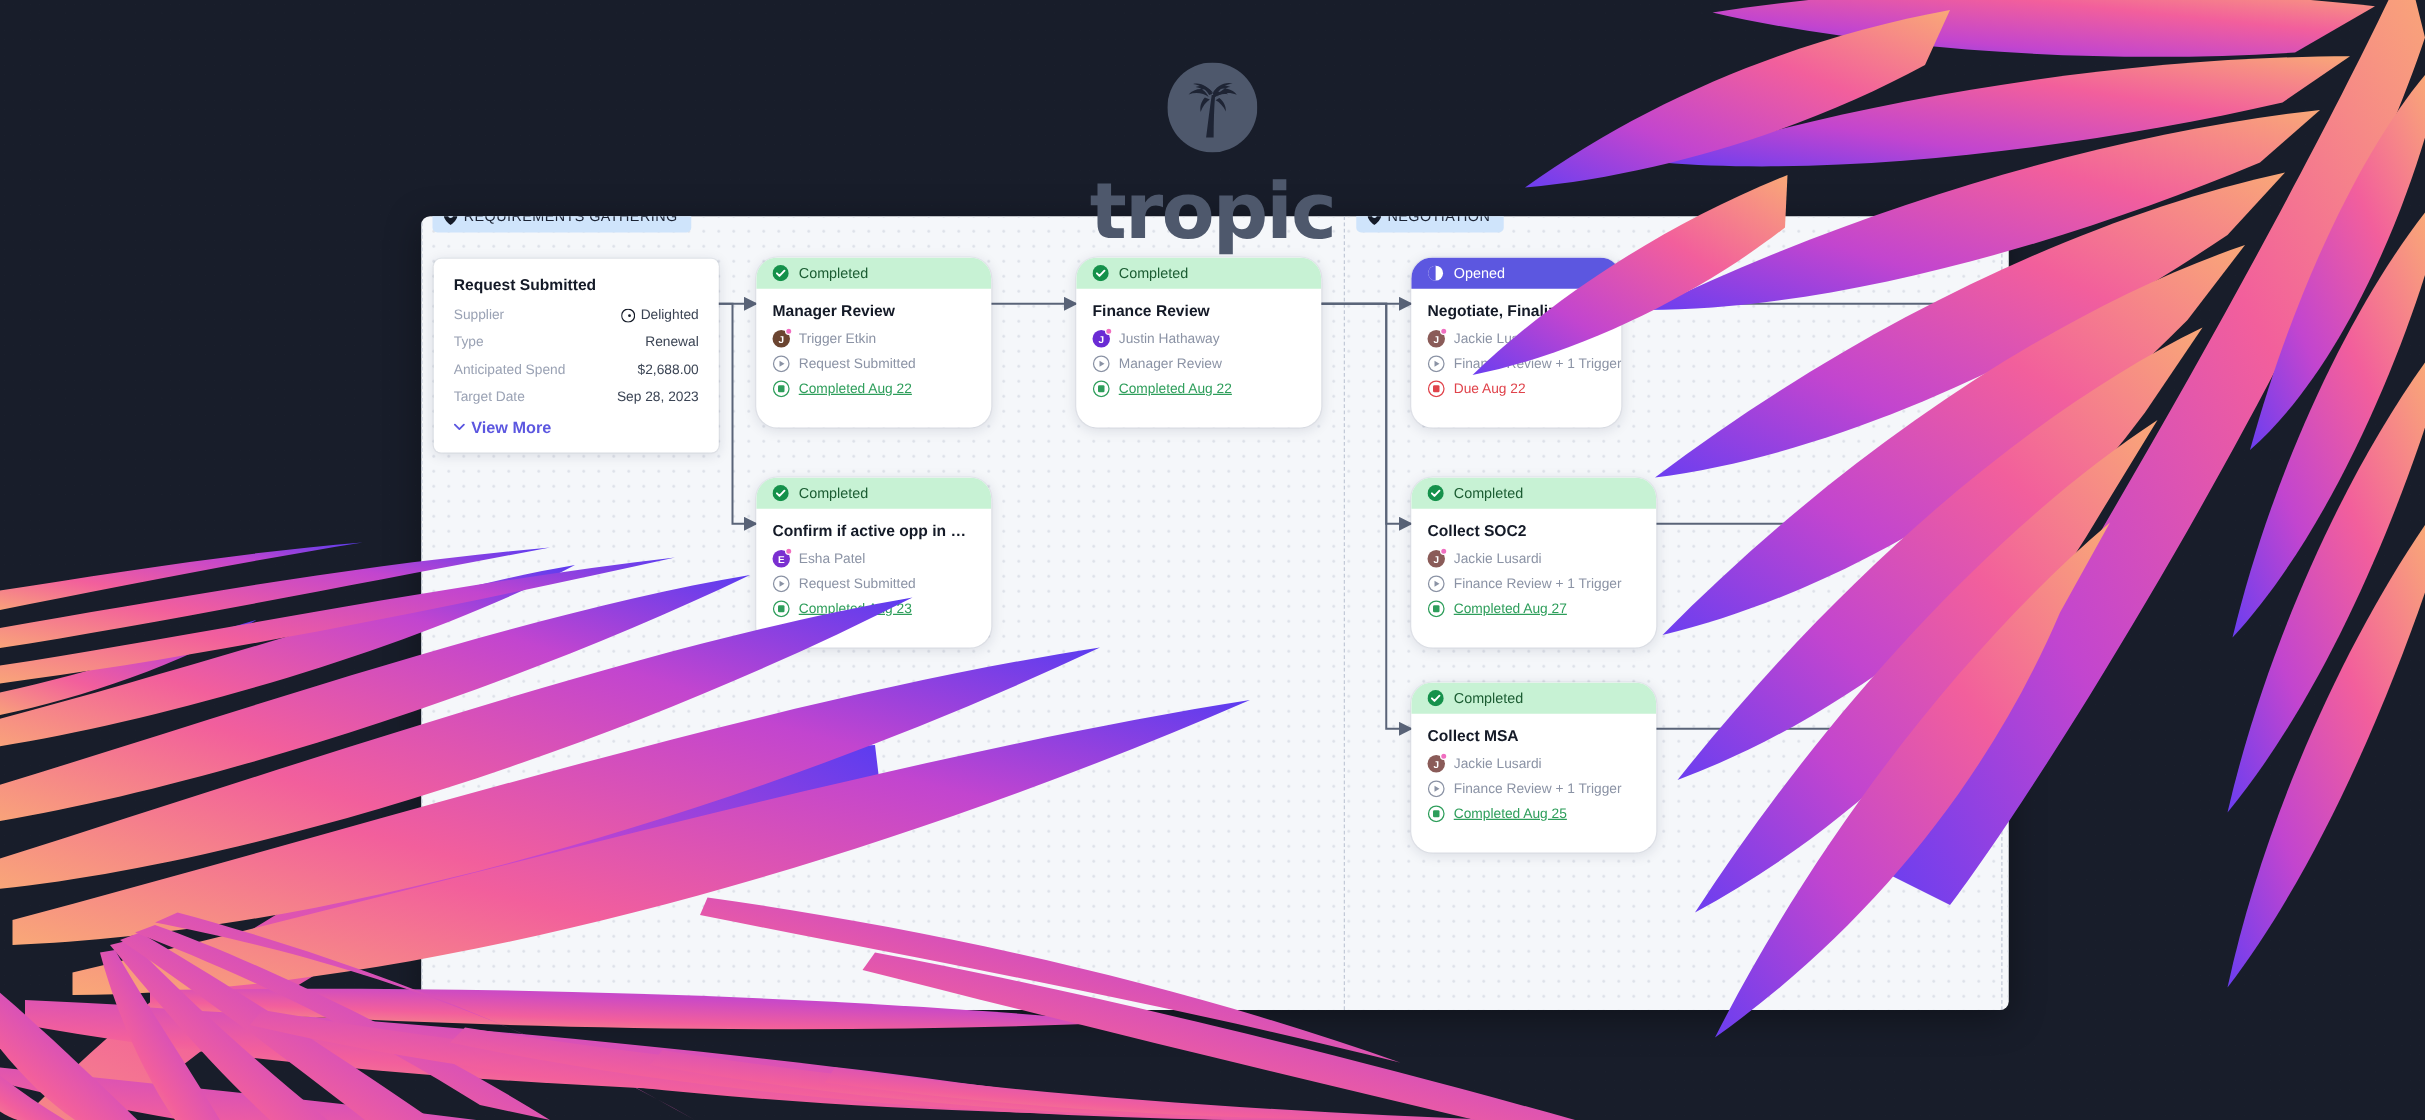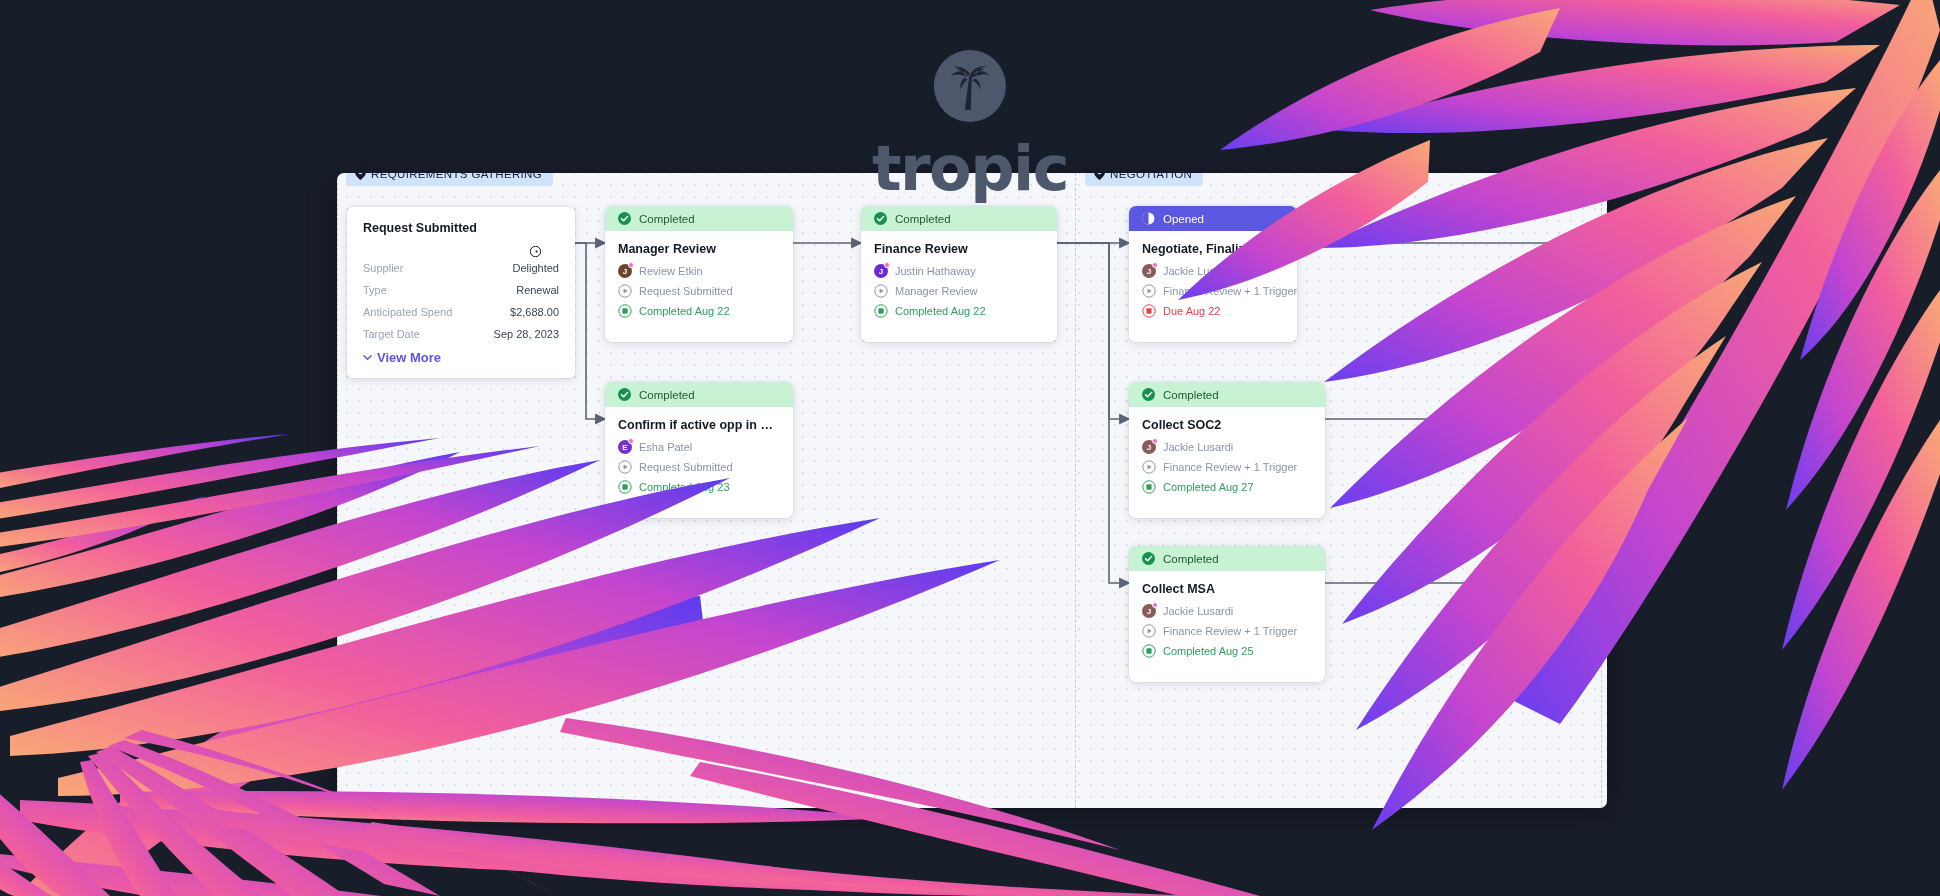--- a/index.html
+++ b/index.html
@@ -87,21 +87,21 @@
     border-radius: 4px;
     white-space: nowrap;
     z-index: 3;
   }
   .stage-badge svg { width: 11px; height: 13px; flex: 0 0 auto; }
 
   
   .card {
     position: absolute;
     background: #fff;
-    border-radius: 7px;
+    border-radius: 17px;
     box-shadow: 0 2px 10px rgba(20,30,60,.13), 0 0 0 1px rgba(20,30,60,.045);
     overflow: hidden;
     z-index: 3;
   }
   .card-head {
     display: flex; align-items: center; gap: 8px;
     height: 25px;
     padding: 0 13px;
     font-size: 11.5px;
     font-weight: 400;
@@ -120,21 +120,21 @@
     overflow: hidden;
     text-overflow: ellipsis;
   }
   .meta-row {
     display: flex; align-items: center; gap: 7px;
     font-size: 11px;
     color: #8b93a5;
     margin-bottom: 6px;
     white-space: nowrap;
   }
-  .meta-row.done { color: #2e9e5b; }
+  .meta-row.done { color: #2e9e5b; text-decoration: underline; }
   .meta-row.due  { color: #e0434b; }
   .meta-row .ricon { width: 14px; height: 14px; flex: 0 0 auto; display:block; }
   .avatar {
     width: 14px; height: 14px; border-radius: 50%;
     flex: 0 0 auto;
     position: relative;
     display: block;
     overflow: visible;
   }
   .avatar .av-circle {
@@ -165,21 +165,21 @@
     font-size: 12.5px; font-weight: 700; color: #141a27;
     margin-bottom: 11px;
   }
   .rq-row {
     display: flex; align-items: flex-end; justify-content: space-between;
     font-size: 11px;
     margin-bottom: 10px;
     gap: 20px;
   }
   .rq-row .k { color: #9aa2b4; }
-  .rq-row .v { color: #3b4454; display: flex; align-items: center; gap: 5px; flex-direction: column; }
+  .rq-row .v { color: #3b4454; display: flex; align-items: center; gap: 5px; }
   .rq-row .v .sup-icon { width: 11px; height: 11px; display:block; }
   .rq-more {
     display: flex; align-items: center; gap: 5px;
     font-size: 13px; color: #5c57e0; font-weight: 600;
     margin-top: 2px; cursor: pointer;
   }
   .rq-more svg { width: 9px; height: 9px; display: block; }
 
   
   #wires { position: absolute; inset: 0; z-index: 2; overflow: visible; }
@@ -301,21 +301,21 @@
         </svg>
         <span>Completed</span>
       </div>
       <div class="card-body">
         <div class="card-title">Manager Review</div>
         <div class="meta-row">
           <span class="avatar">
             <span class="av-circle" style="background:#6b4430">J</span>
             <span class="av-dot"></span>
           </span>
-          <span>Review Etkin</span>
+          <span>Trigger Etkin</span>
         </div>
         <div class="meta-row">
           <svg class="ricon" viewBox="0 0 14 14">
             <circle cx="7" cy="7" r="6.2" fill="none" stroke="#8b93a5" stroke-width="1"></circle>
             <path d="M5.6 4.6l4 2.4-4 2.4z" fill="#8b93a5"></path>
           </svg>
           <span>Request Submitted</span>
         </div>
         <div class="meta-row done">
           <svg class="ricon" viewBox="0 0 14 14">

